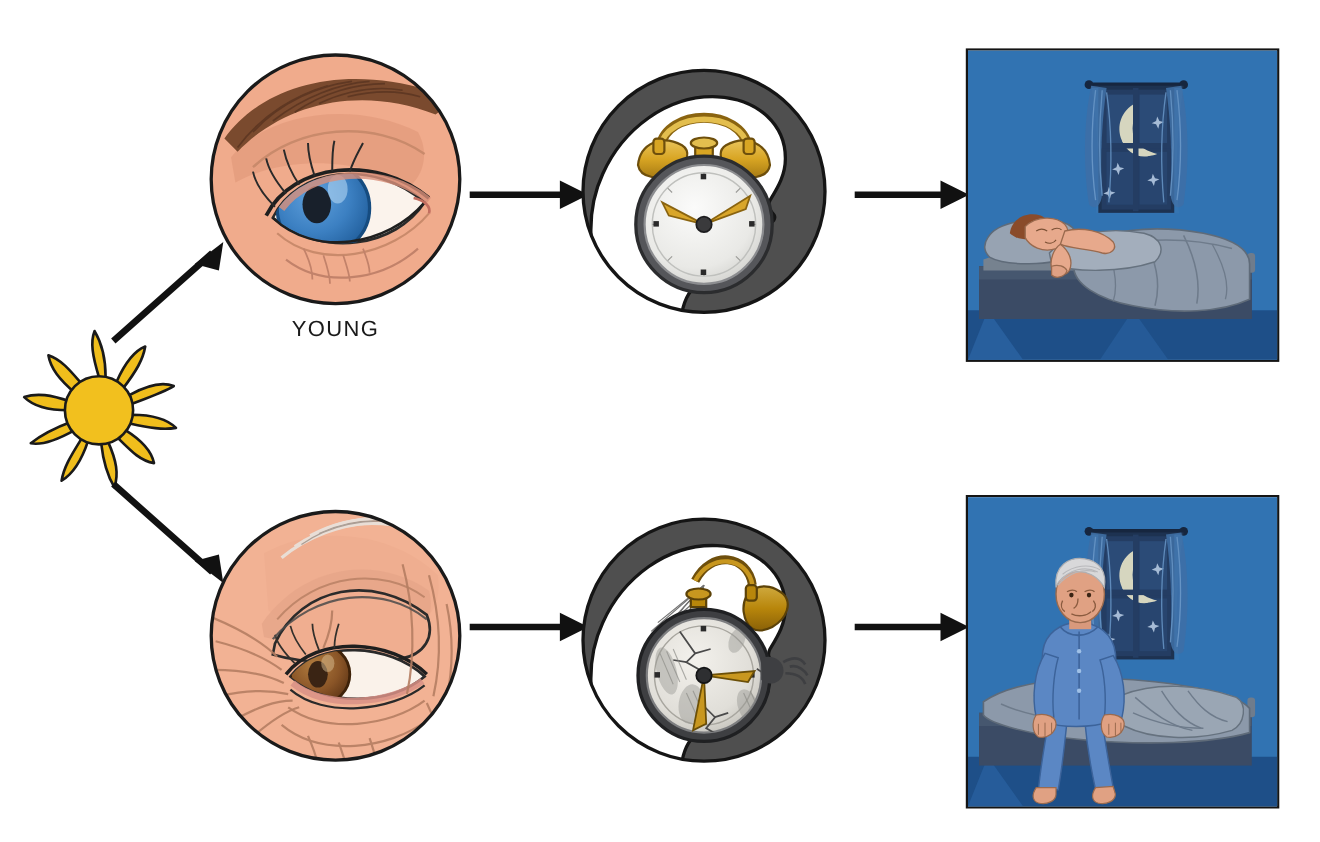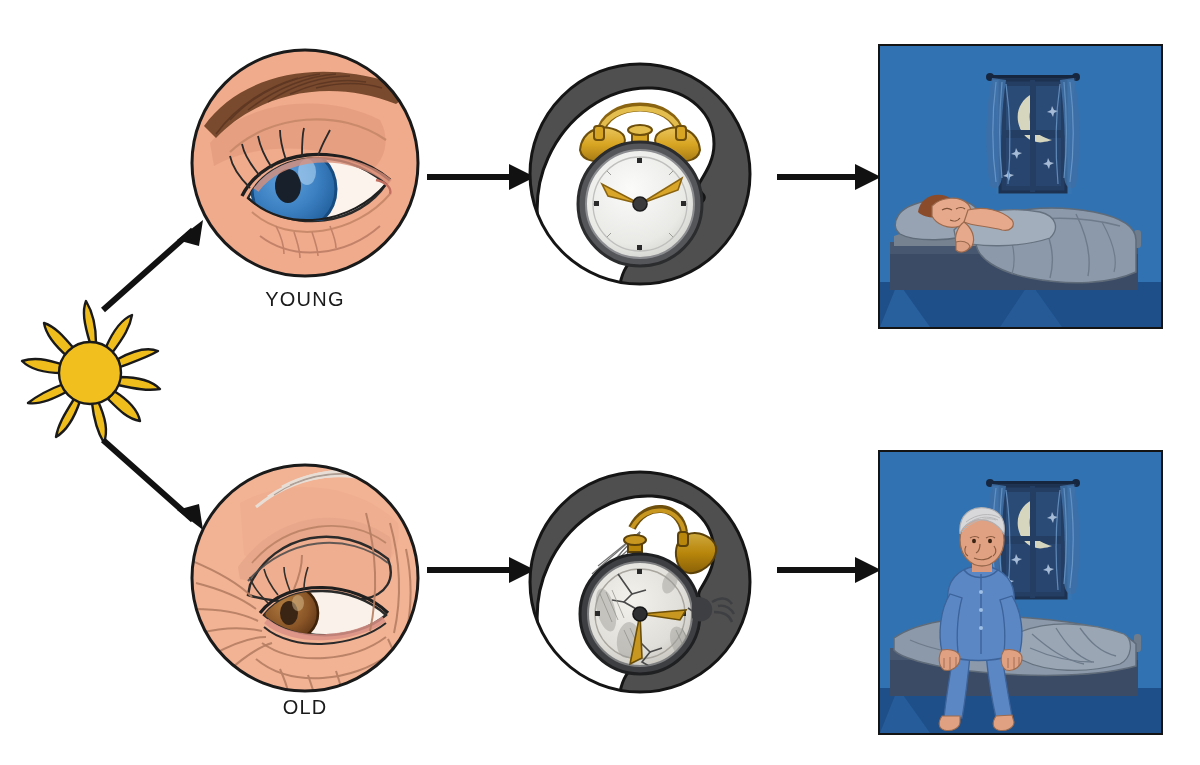--- a/index.html
+++ b/index.html
@@ -210,21 +210,20 @@
           <path d="M146 208 C150 220 152 228 152 230"></path>
           <path d="M104 126 C110 112 112 100 112 92"></path>
         </g>
 
         <path d="M58 118 C96 74 158 68 198 100" stroke="#4a4a4a" stroke-width="2" fill="none" opacity="0.85"></path>
         <path d="M62 100 C98 58 158 52 196 80" stroke="#B57E62" stroke-width="1.8" fill="none" opacity="0.8"></path>
       </g>
       <circle cx="115" cy="115" r="113" fill="none" stroke="#1a1a1a" stroke-width="3"></circle>
     </svg>
   </div>
-  <div class="label" style="left:190px;top:696px;width:230px;">OLD</div>
 
   <div class="node" style="left:425px;top:155px;width:115px;height:44px;">
     <svg width="115" height="44" viewBox="0 0 115 44">
       <line x1="2" y1="22" x2="88" y2="22" stroke="#111" stroke-width="6"></line>
       <polygon points="110,22 84,9 84,35" fill="#111"></polygon>
     </svg>
   </div>
 
   <div class="node" style="left:425px;top:548px;width:115px;height:44px;">
     <svg width="115" height="44" viewBox="0 0 115 44">

